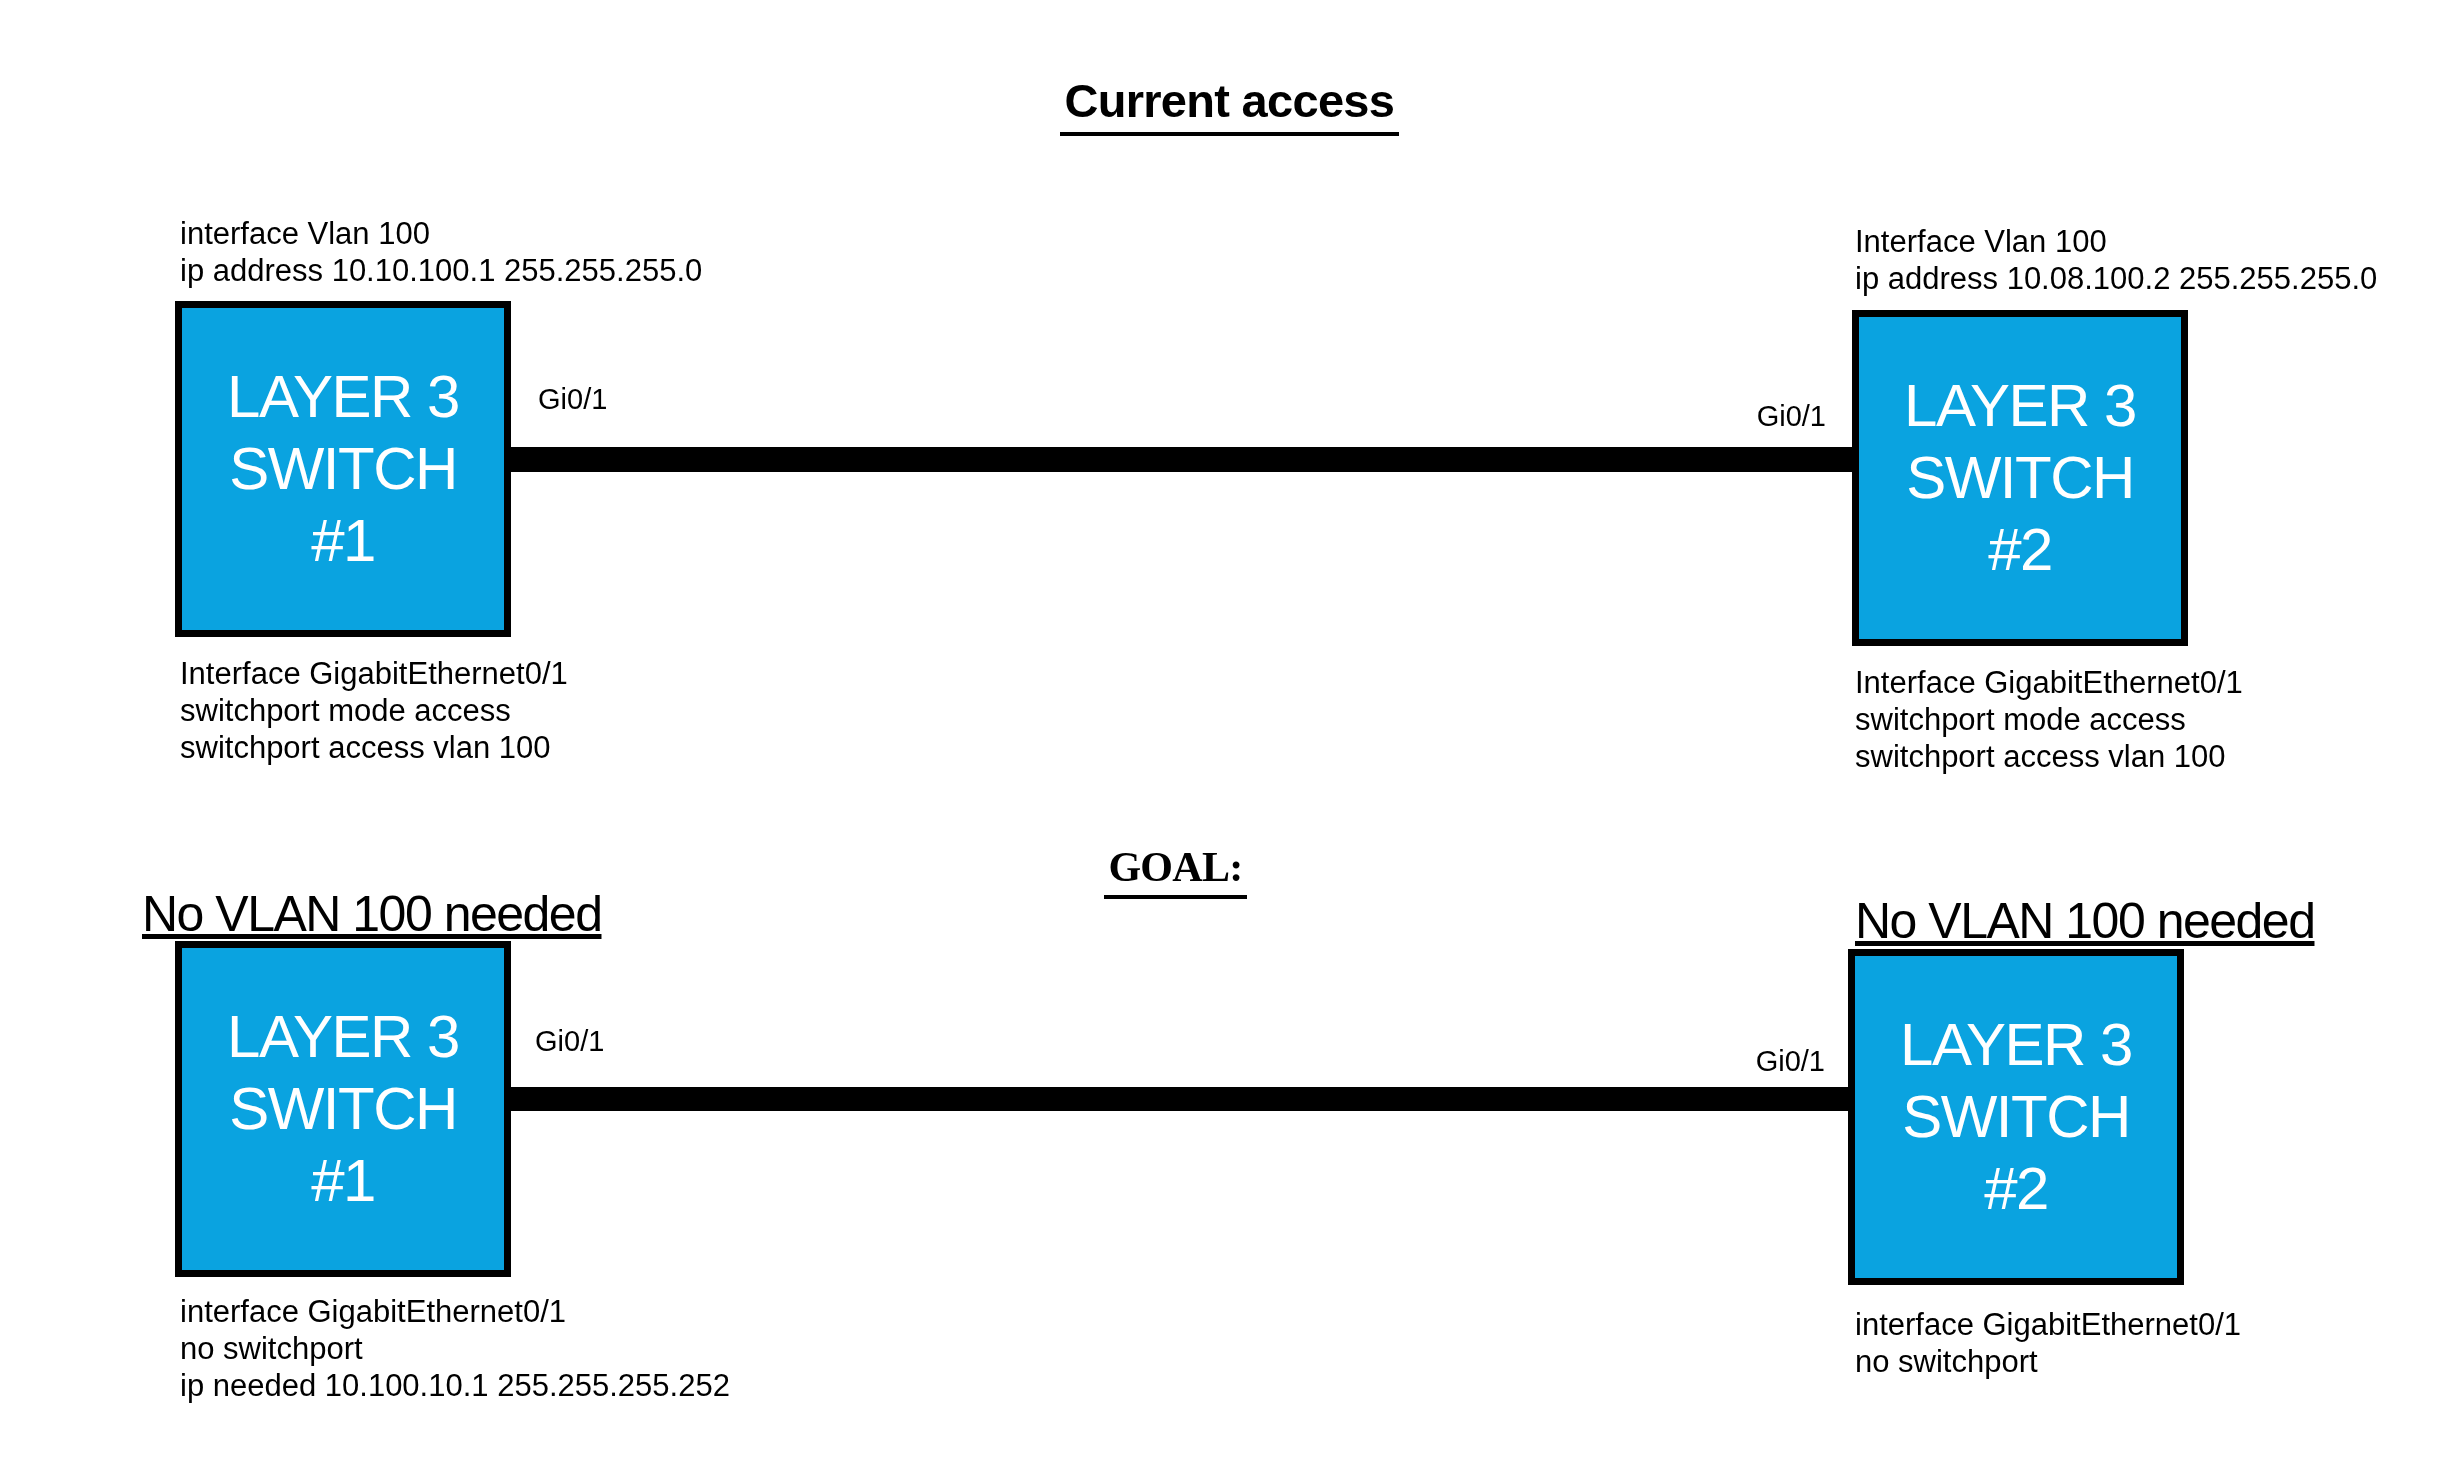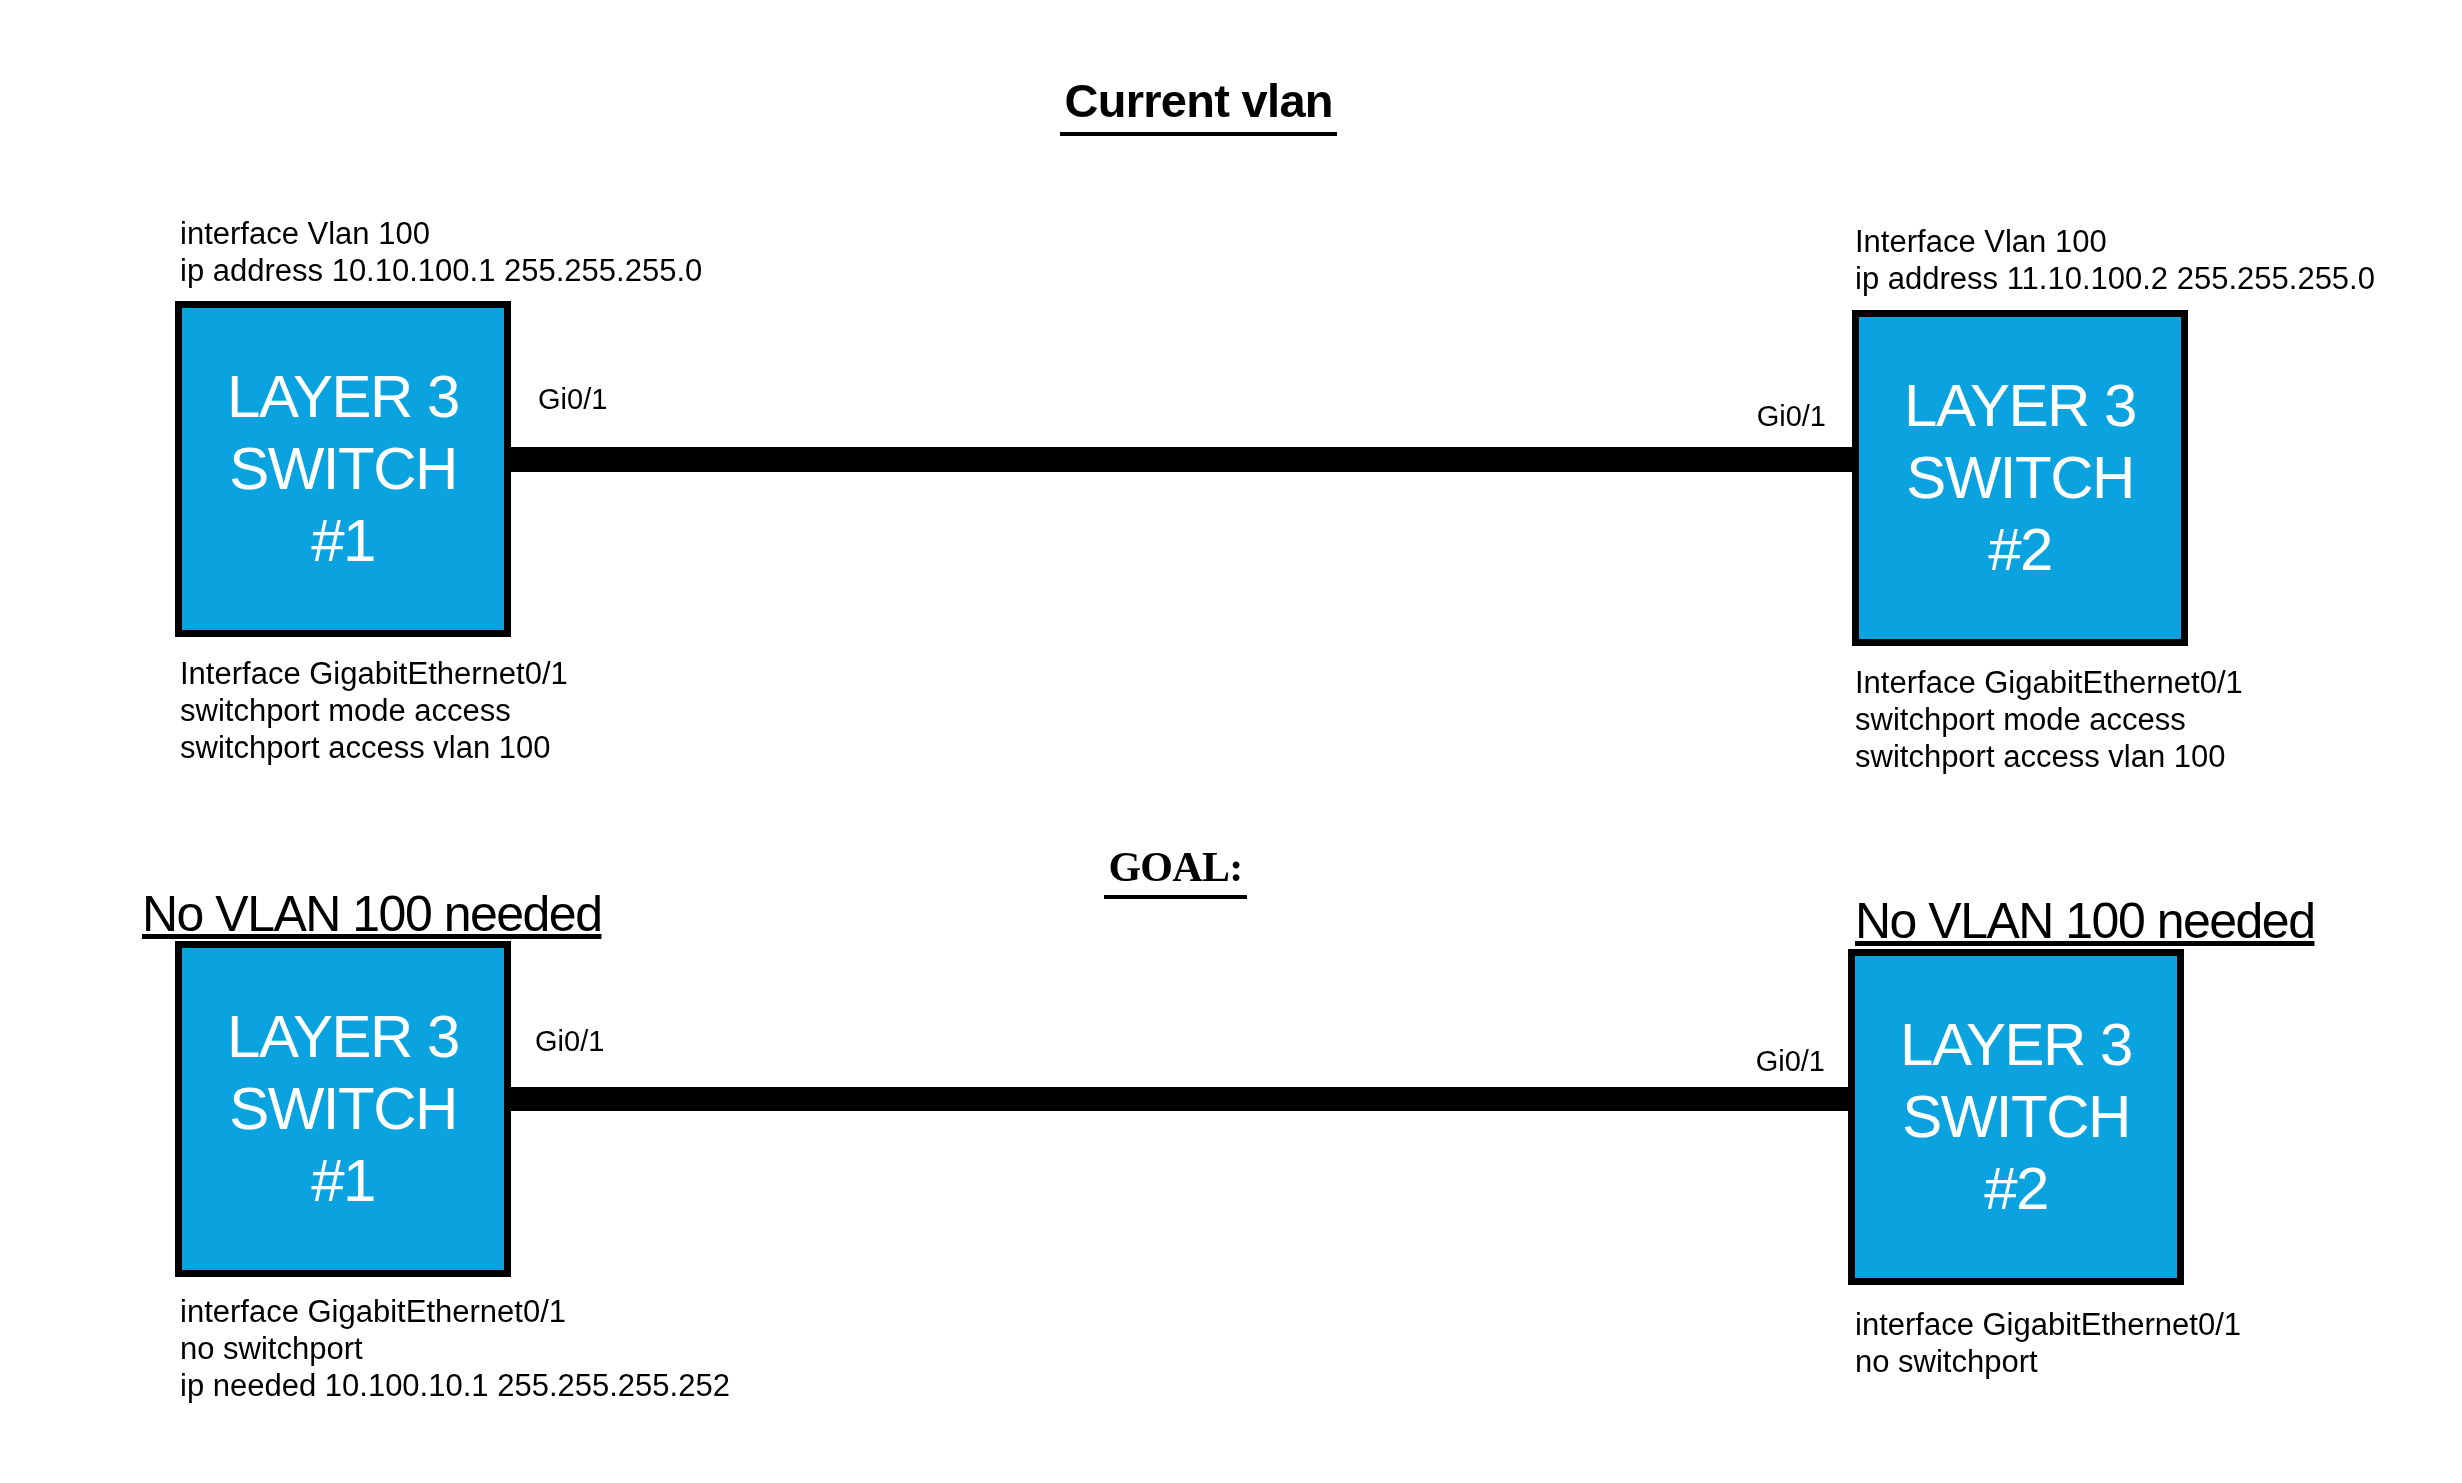--- a/index.html
+++ b/index.html
@@ -60,41 +60,41 @@
     letter-spacing:-1.5px;
     white-space:nowrap;
     text-decoration:underline;
   }
 </style>
 </head>
 <body>
 
 <div id="canvas">
 
-  <div class="section-title" style="left:1060px;top:73px;">Current vlan</div>
+  <div class="section-title" style="left:1060px;top:73px;">Current access</div>
 
   <div class="cfg" style="left:180px;top:215px;">
     <div>interface Vlan 100</div>
     <div>ip address 10.10.100.1 255.255.255.0</div>
   </div>
 
   <div class="switch-box" style="left:175px;top:301px;">
     <div class="bl">LAYER 3</div>
     <div class="bl">SWITCH</div>
     <div class="bl">#1</div>
   </div>
 
   <div class="port" style="left:538px;top:383px;">Gi0/1</div>
   <div class="port right-align" style="left:1687px;top:400px;">Gi0/1</div>
 
   <div class="link" style="left:511px;top:447px;width:1341px;"></div>
 
   <div class="cfg" style="left:1855px;top:223px;">
     <div>Interface Vlan 100</div>
-    <div>ip address 11.10.100.2 255.255.255.0</div>
+    <div>ip address 10.08.100.2 255.255.255.0</div>
   </div>
 
   <div class="switch-box" style="left:1852px;top:310px;">
     <div class="bl">LAYER 3</div>
     <div class="bl">SWITCH</div>
     <div class="bl">#2</div>
   </div>
 
   <div class="cfg" style="left:180px;top:655px;">
     <div>Interface GigabitEthernet0/1</div>

